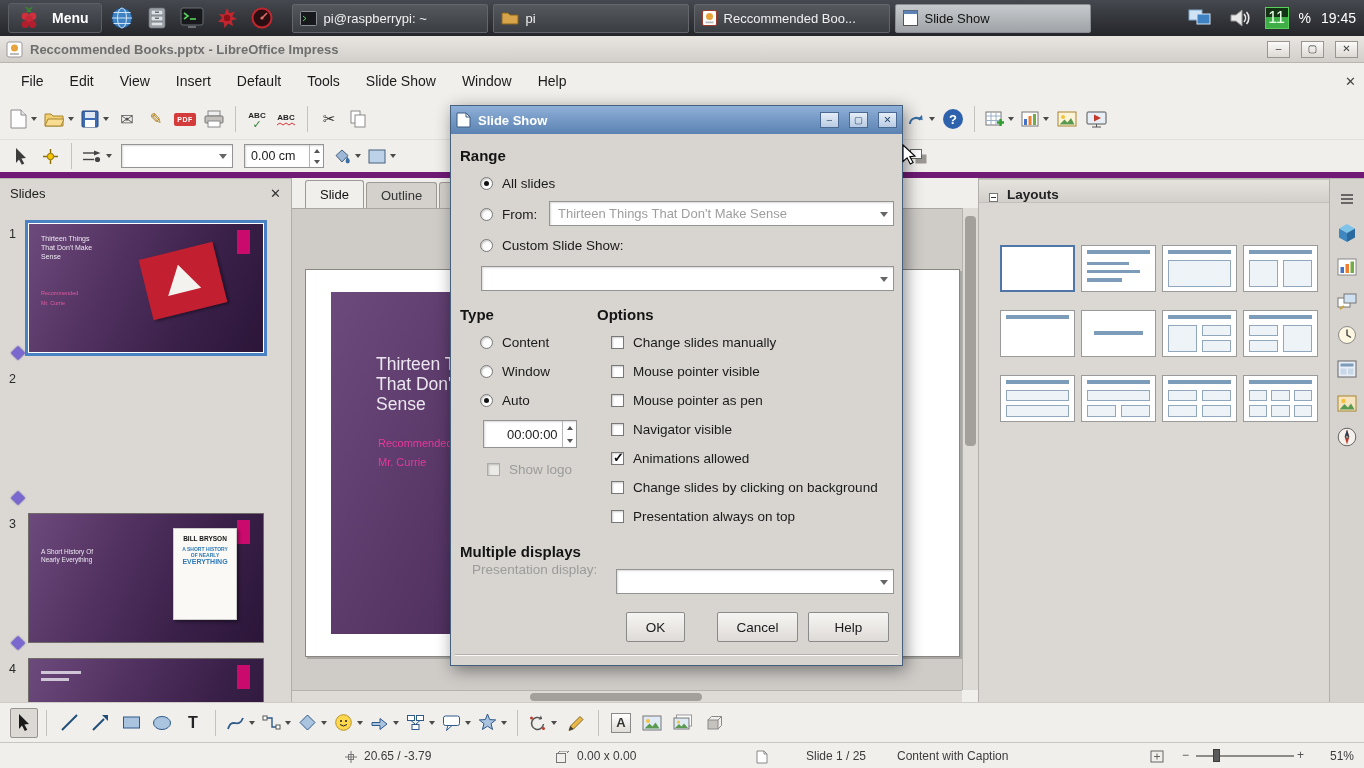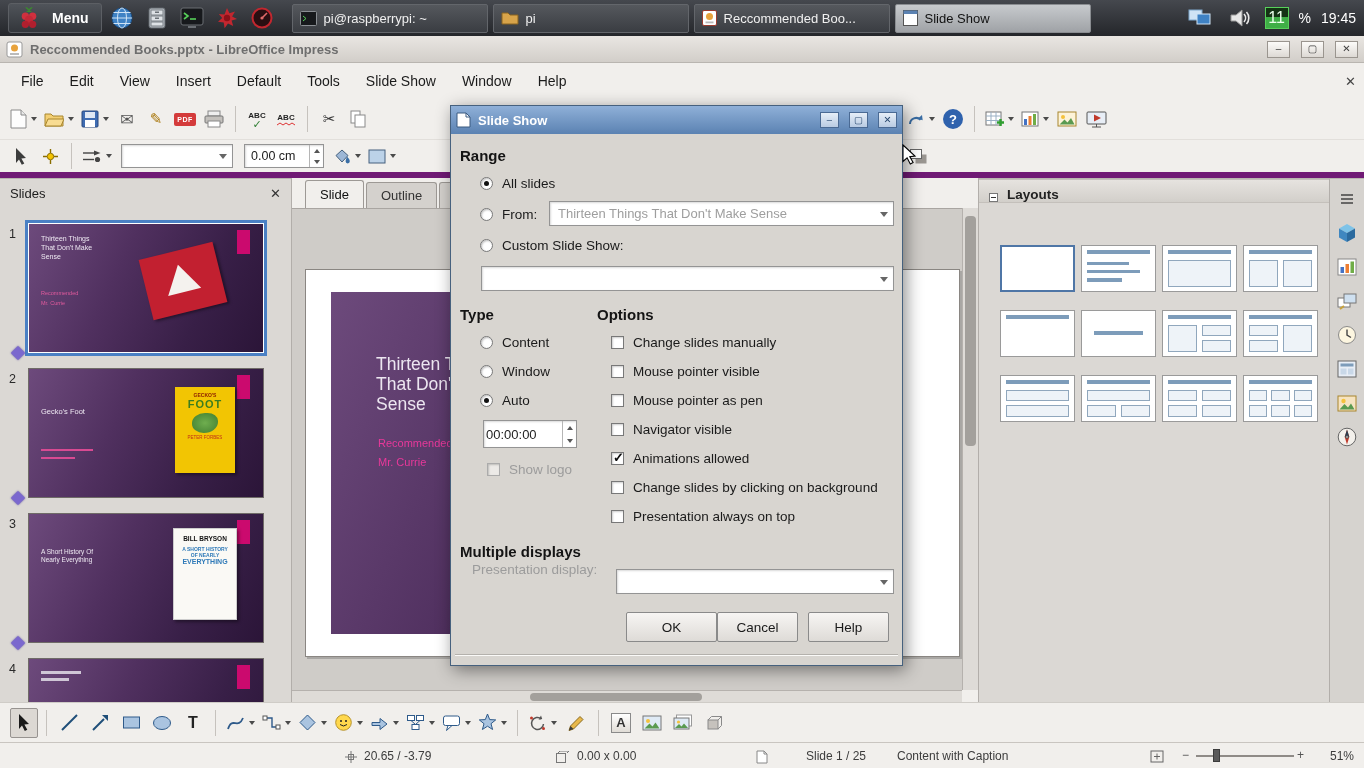--- a/index.html
+++ b/index.html
@@ -115,21 +115,21 @@
   .dtb{width:19px;height:16px;border:1px solid #4a6a94;background:linear-gradient(#e6eef8,#b9cbe3);color:#27476e;font-size:9.5px;line-height:13px;text-align:center;margin-left:3px;}
   .dh{position:absolute;font-size:15px;font-weight:bold;color:#141414;}
   .drow{position:absolute;display:flex;align-items:center;gap:9px;font-size:13.5px;color:#1a1a1a;height:16px;}
   .radio{width:13px;height:13px;border-radius:50%;background:#fff;border:1px solid #787878;box-shadow:inset 1px 1px 2px rgba(0,0,0,.25);position:relative;flex:none;}
   .radio.on::after{content:"";position:absolute;left:3px;top:3px;width:5px;height:5px;border-radius:50%;background:#111;}
   .cb{width:13px;height:13px;background:#fff;border:1px solid #787878;box-shadow:inset 1px 1px 2px rgba(0,0,0,.2);position:relative;flex:none;}
   .cb.checked::after{content:"✓";position:absolute;left:1px;top:-3px;font-size:13px;font-weight:bold;color:#0a0a0a;}
   .cb.disd{border-color:#ababab;background:#eceae7;}
   .ddl{position:absolute;background:#fff;border:1px solid #949494;box-shadow:inset 1px 1px 2px rgba(0,0,0,.15);display:flex;align-items:center;padding:0 8px;font-size:13px;}
   .ddl .txt{color:#9e9e9e;white-space:nowrap;overflow:hidden;}
-  .spinbox{position:absolute;background:#fff;border:1px solid #949494;box-shadow:inset 1px 1px 2px rgba(0,0,0,.15);display:flex;align-items:center;padding-left:2px;font-size:13px;color:#222;}
+  .spinbox{position:absolute;background:#fff;border:1px solid #949494;box-shadow:inset 1px 1px 2px rgba(0,0,0,.15);display:flex;align-items:center;padding-left:23px;font-size:13px;color:#222;}
   .dis{color:#9c9c9c !important;}
   .pbtn{position:absolute;height:30px;border:1px solid #8a8a8a;border-radius:2px;background:linear-gradient(#f7f5f3,#dedbd7);font-size:13.5px;display:flex;align-items:center;justify-content:center;color:#1a1a1a;}
   .dfoot{position:absolute;left:4px;right:4px;top:548px;height:9px;border-top:1px solid #b4b1ac;box-shadow:0 1px 0 #fbfaf8 inset;}
 </style>
 </head>
 <body>
 
 <div class="screen">
 
   <div class="taskbar">
@@ -433,32 +433,20 @@
     <div class="thumb sel" style="top:44px">
       <div class="t1title">Thirteen Things That Don't Make Sense</div>
       <div class="pinkbar"></div>
       <div class="tpink" style="top:66px">Recommended</div>
       <div class="tpink" style="top:76px">Mr. Currie</div>
       <div class="book1"></div>
     </div>
     <div class="tstar" style="top:169px"></div>
 
     <div class="snum" style="top:193px">2</div>
-    <div class="thumb" style="top:189px">
-      <div style="position:absolute;left:12px;top:38px;width:80px;font-size:7.5px;color:#eee8f2">Gecko's Foot</div>
-      <div class="pinkbar"></div>
-      <div class="tbar-pink" style="top:80px;width:52px"></div>
-      <div class="tbar-pink" style="top:88px;width:34px"></div>
-      <div class="book2">
-        <div style="font-size:5px;font-weight:bold;color:#8a1b00">GECKO'S</div>
-        <div style="font-size:11px;font-weight:bold;color:#3c7d1f;letter-spacing:1px">FOOT</div>
-        <div class="footblob"></div>
-        <div style="font-size:4.5px;color:#c03018">PETER FORBES</div>
-      </div>
-    </div>
     <div class="tstar" style="top:314px"></div>
 
     <div class="snum" style="top:338px">3</div>
     <div class="thumb" style="top:334px">
       <div style="position:absolute;left:12px;top:34px;width:70px;font-size:6.5px;line-height:8px;color:#eee8f2">A Short History Of Nearly Everything</div>
       <div class="pinkbar"></div>
       <div class="book3">
         <div style="font-size:6.5px;font-weight:bold;color:#111">BILL BRYSON</div>
         <div style="height:4px"></div>
         <div style="font-size:5px;font-weight:bold;color:#2f7ab8">A SHORT HISTORY</div>
@@ -889,21 +877,21 @@
     </label>
 
     <div class="dh" style="left:9px;top:437px">Multiple displays</div>
     <div class="drow dis" style="left:21px;top:455px">
       <span class="dis">Presentation display:</span>
     </div>
     <div class="ddl" style="left:165px;top:463px;width:278px;height:25px">
       <span class="ddlcar"></span>
     </div>
 
-    <span class="pbtn" style="left:175px;top:506px;width:91px">OK</span>
+    <span class="pbtn" style="left:175px;top:506px;width:59px">OK</span>
     <span class="pbtn" style="left:266px;top:506px;width:81px">Cancel</span>
     <span class="pbtn" style="left:357px;top:506px;width:81px">Help</span>
     <div class="dfoot"></div>
   </div>
 
   <svg style="position:absolute;left:901px;top:144px;z-index:90" width="16" height="21" viewBox="0 0 16 21">
       <path d="M2 1l12 11-5.2.6 3.3 6-2.8 1.4-3.2-6.2L2 17.5z" fill="#fff" stroke="#000" stroke-width="1.1"></path>
     </svg>
 
 </div>

